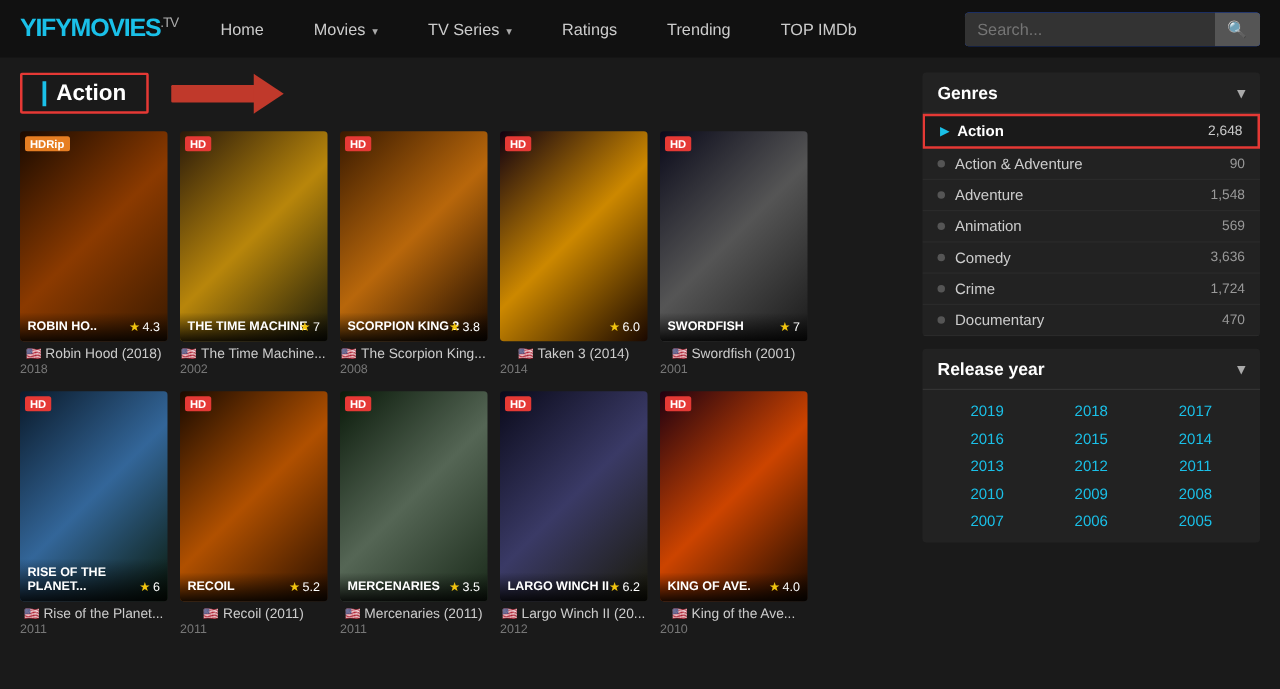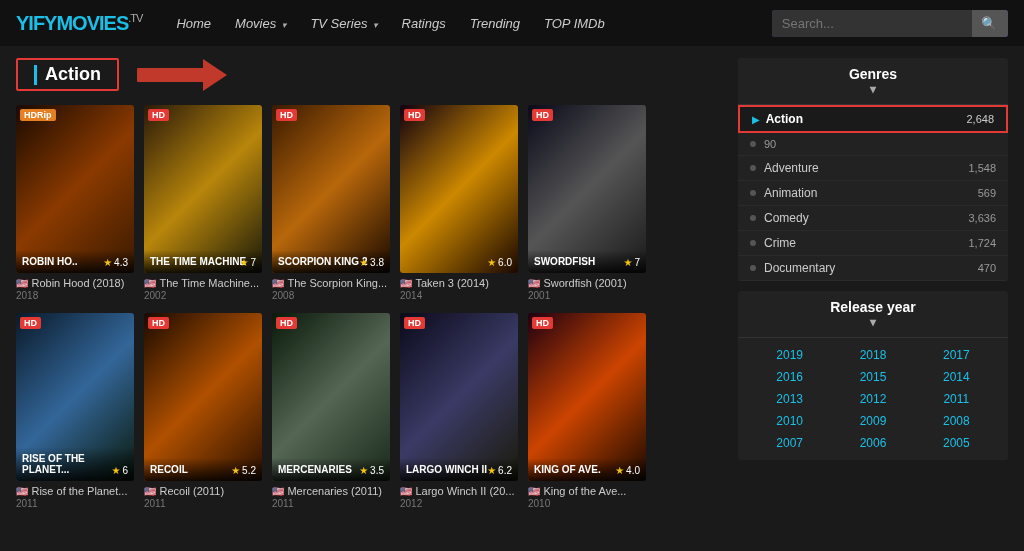--- a/index.html
+++ b/index.html
@@ -15,21 +15,21 @@
     }
     .navbar-brand {
       color: #1ac0e8;
       font-size: 20px;
       font-weight: 900;
       letter-spacing: -1px;
       margin-right: 24px;
       text-transform: uppercase;
     }
     .navbar-brand span { color: #fff; }
-    .nav-links { display: flex; gap: 4px; flex: 1; font-style: italic; }
+    .nav-links { display: flex; gap: 20px; flex: 1; }
     .nav-link {
       color: #ccc;
       text-decoration: none;
       padding: 6px 10px;
       font-size: 13px;
       border-radius: 3px;
       cursor: pointer;
     }
     .nav-link .arrow { font-size: 9px; margin-left: 2px; color: #aaa; }
     .search-bar {
@@ -140,20 +140,21 @@
     }
     .star { color: #f1c40f; font-size: 10px; }
     .movie-info { padding: 4px 0 2px; }
     .movie-flag { font-size: 10px; margin-right: 3px; }
     .movie-title {
       color: #ccc;
       font-size: 11px;
       white-space: nowrap;
       overflow: hidden;
       text-overflow: ellipsis;
+      text-align: center;
     }
     .movie-year { color: #777; font-size: 10px; margin-top: 1px; }
 
     
     .poster-robin { background: linear-gradient(135deg, #1a0a00 0%, #8b3a00 50%, #3a1a00 100%); }
     .poster-time { background: linear-gradient(135deg, #2a1a0a 0%, #b8860b 50%, #1a1a0a 100%); }
     .poster-scorpion { background: linear-gradient(135deg, #3a1a00 0%, #b8670b 50%, #1a0a00 100%); }
     .poster-taken { background: linear-gradient(135deg, #100010 0%, #cc8800 50%, #1a0800 100%); }
     .poster-swordfish { background: linear-gradient(135deg, #0a0a1a 0%, #555 50%, #1a1a1a 100%); }
     .poster-rise { background: linear-gradient(135deg, #0a1a2a 0%, #336699 50%, #0a1a0a 100%); }
@@ -186,21 +187,20 @@
     }
     .sidebar-section-header {
       display: flex;
       justify-content: space-between;
       align-items: center;
       padding: 8px 12px;
       font-size: 14px;
       font-weight: bold;
       color: #fff;
       border-bottom: 1px solid #333;
-      flex-direction: column;
     }
     .genre-item {
       display: flex;
       align-items: center;
       padding: 5px 12px;
       border-bottom: 1px solid #2a2a2a;
       cursor: pointer;
       transition: background 0.15s;
     }
     .genre-item.active {
@@ -452,20 +452,21 @@
         <span class="chevron-down">▾</span>
       </div>
       <div id="genres-list">
           <div class="genre-item active">
             <span class="genre-arrow">▶</span>
             <span class="genre-name">Action</span>
             <span class="genre-count">2,648</span>
           </div>
           <div class="genre-item">
             <span class="genre-bullet"></span>
+            <span class="genre-name">Action &amp; Adventure</span>
             <span class="genre-count">90</span>
           </div>
           <div class="genre-item">
             <span class="genre-bullet"></span>
             <span class="genre-name">Adventure</span>
             <span class="genre-count">1,548</span>
           </div>
           <div class="genre-item">
             <span class="genre-bullet"></span>
             <span class="genre-name">Animation</span>

